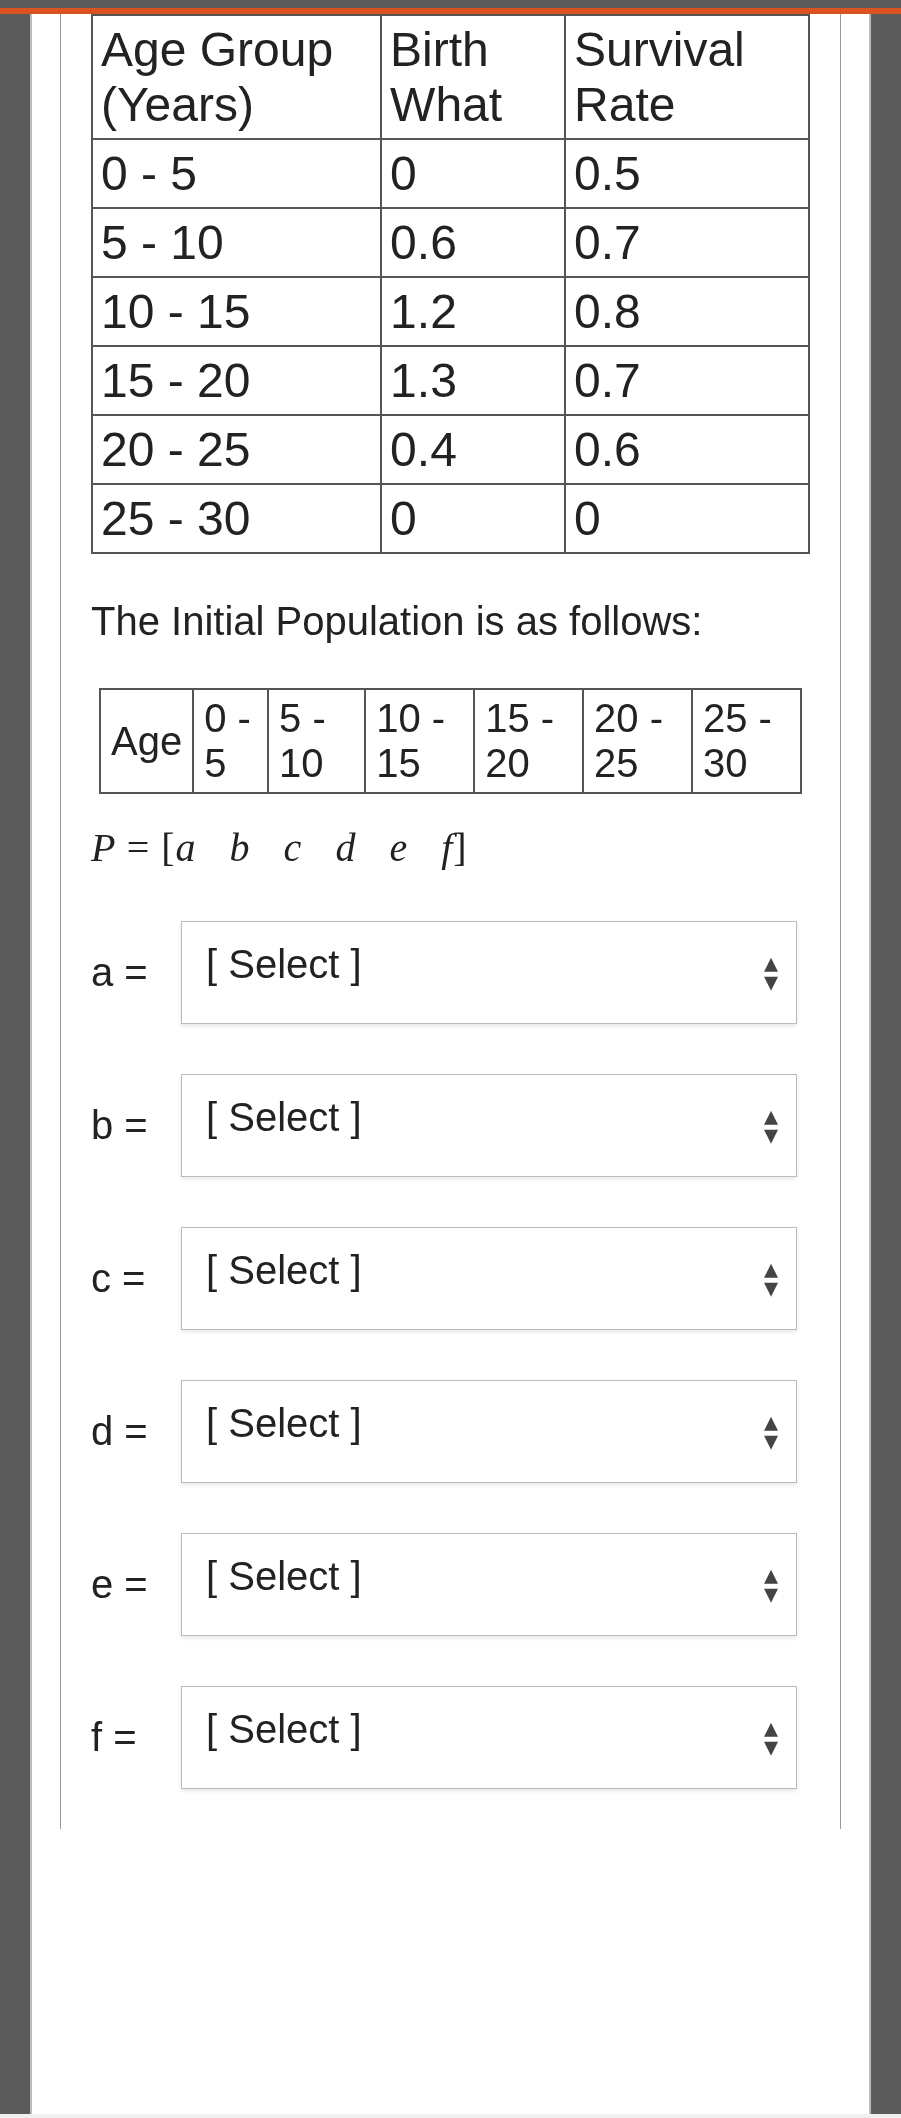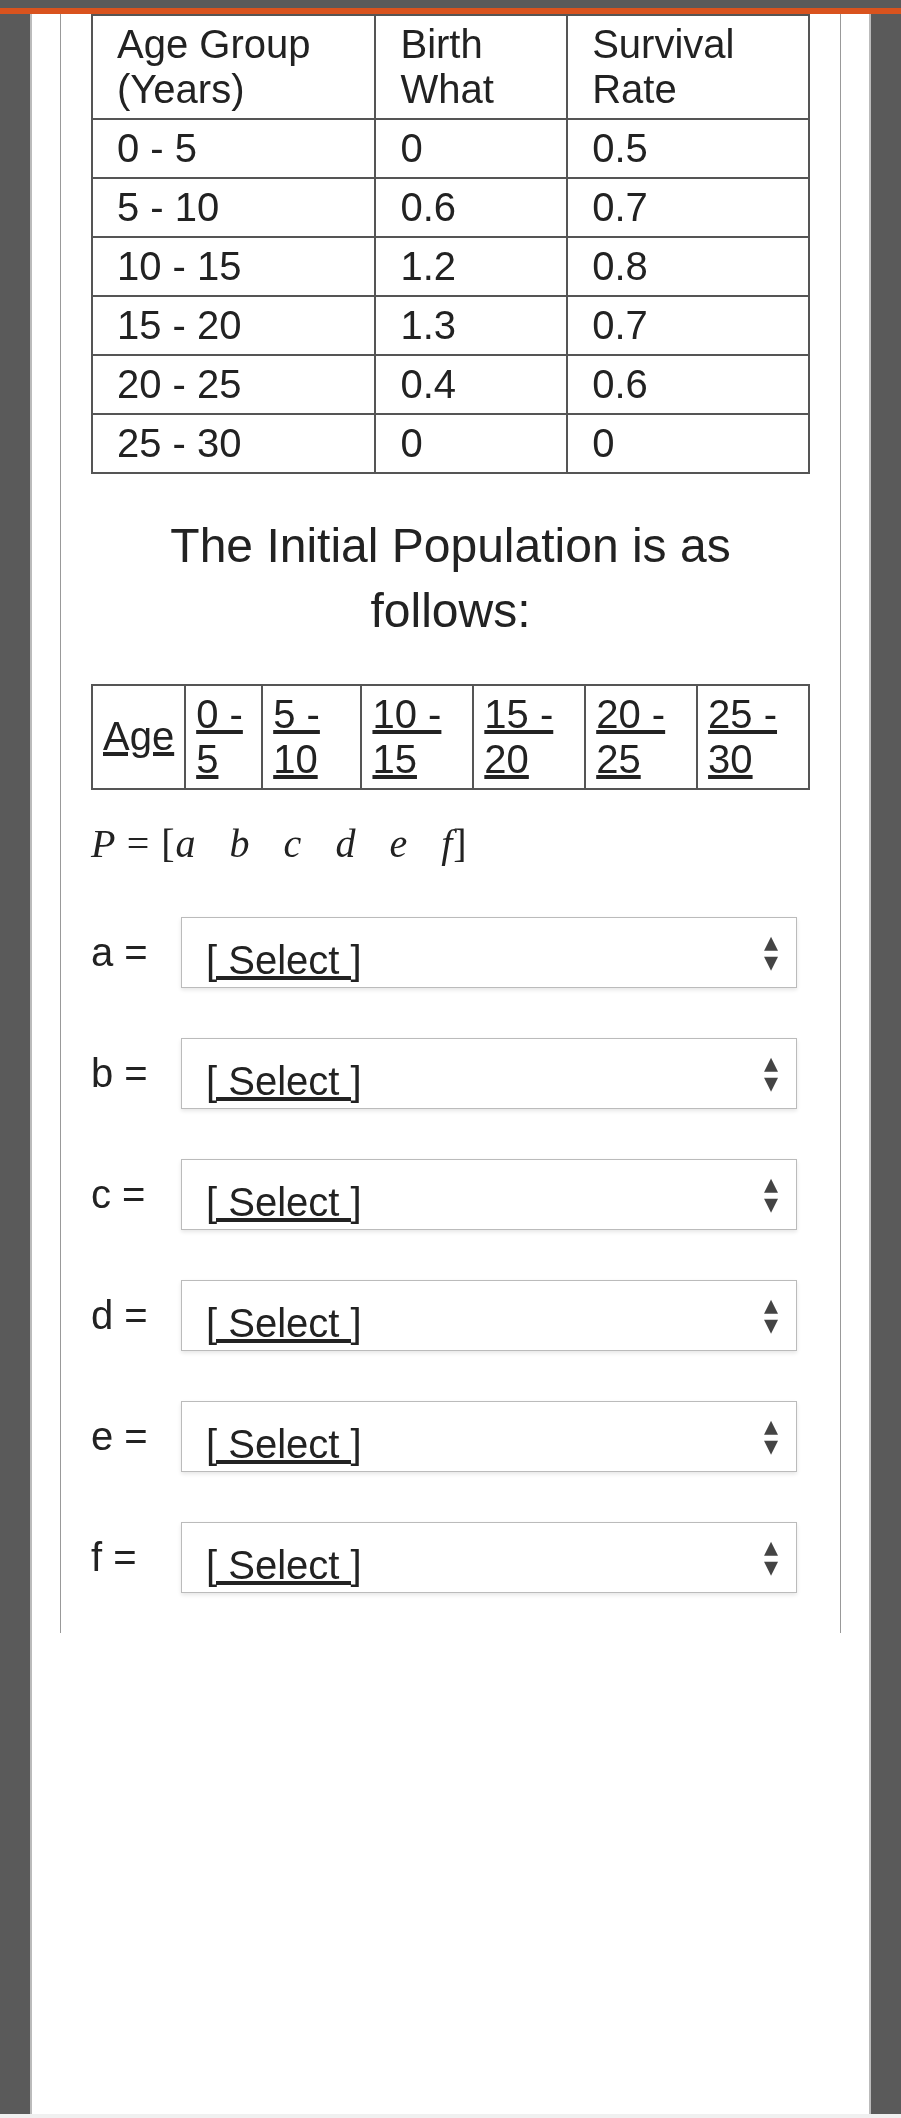--- a/index.html
+++ b/index.html
@@ -31,38 +31,36 @@
     border-right: 1px solid #999;
     padding: 0 30px 40px 30px;
   }
   table.data1 {
     border-collapse: collapse;
     width: 100%;
     margin-top: 0;
   }
   table.data1 td, table.data1 th {
     border: 2px solid #555;
-    padding: 6px 24px;
-    font-size: 40px;
+    padding: 6px 8px;
+    font-size: 48px;
     text-align: left;
     font-weight: normal;
   }
   table.data1 th {
     font-weight: normal;
   }
   .para {
     margin: 40px 0;
-    font-size: 48px;
+    font-size: 40px;
     line-height: 1.35;
-    text-align: center;
   }
   table.data2 {
     border-collapse: collapse;
-    margin: 20px 0;
-    text-decoration: underline;
+    margin: 20px 8px;
   }
   table.data2 td, table.data2 th {
     border: 2px solid #555;
     padding: 6px 10px;
     font-size: 40px;
     text-align: left;
     font-weight: normal;
   }
   .formula {
     font-family: "Times New Roman", Georgia, serif;
@@ -82,27 +80,26 @@
   .row-select .lbl {
     width: 90px;
     font-size: 40px;
     text-align: left;
   }
   .select-box {
     position: relative;
     flex: 1;
     max-width: 540px;
     border: 1px solid #bbb;
-    padding: 20px 50px 4px 24px;
+    padding: 20px 50px 36px 24px;
     font-size: 40px;
     color: #222;
     box-shadow: 0 2px 4px rgba(0,0,0,0.1);
     background: #fff;
     cursor: pointer;
-    text-decoration: underline;
   }
   .select-box .arrows {
     position: absolute;
     right: 18px;
     top: 50%;
     transform: translateY(-50%);
     font-size: 28px;
     color: #444;
     display: flex;
     flex-direction: column;

